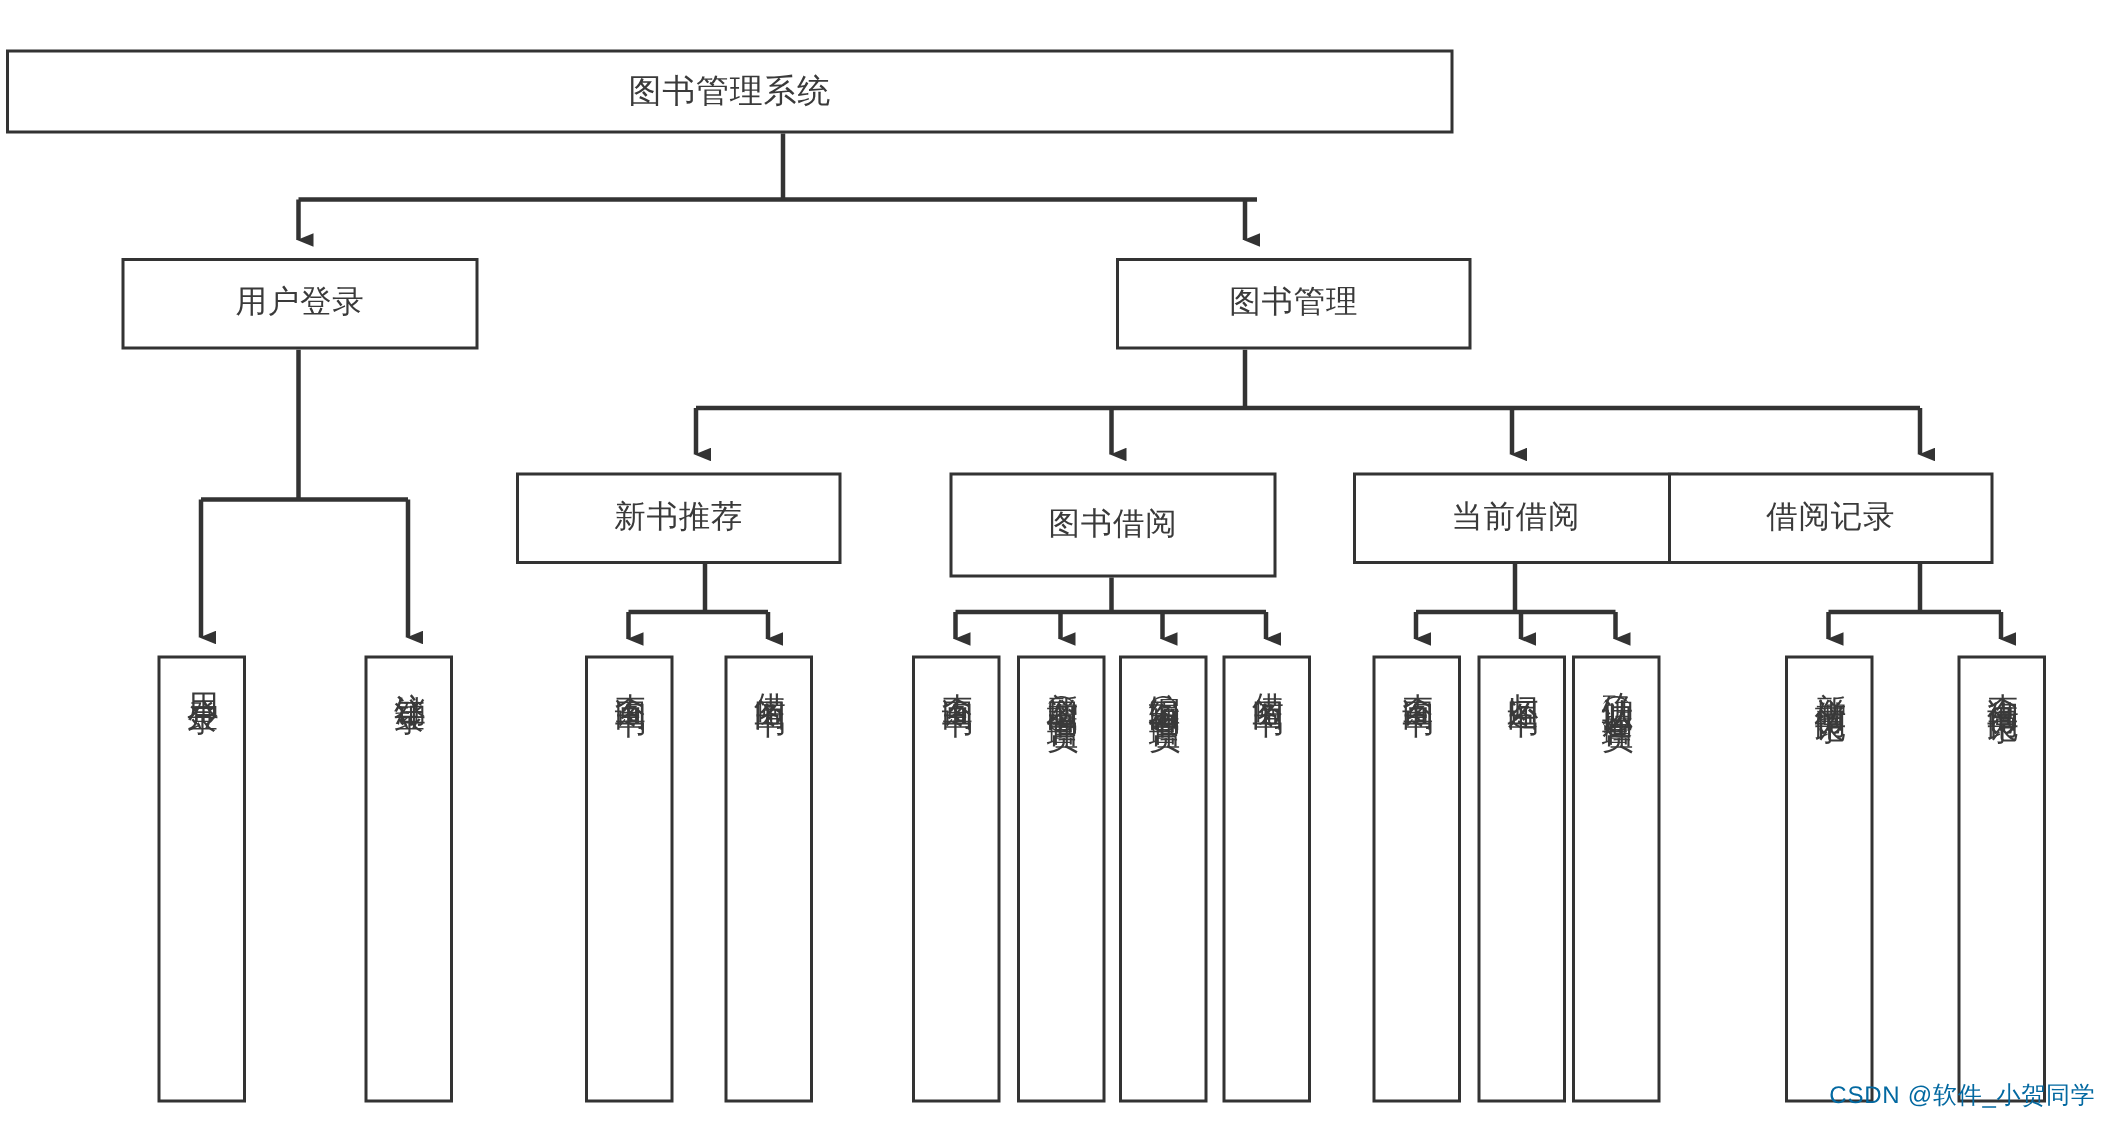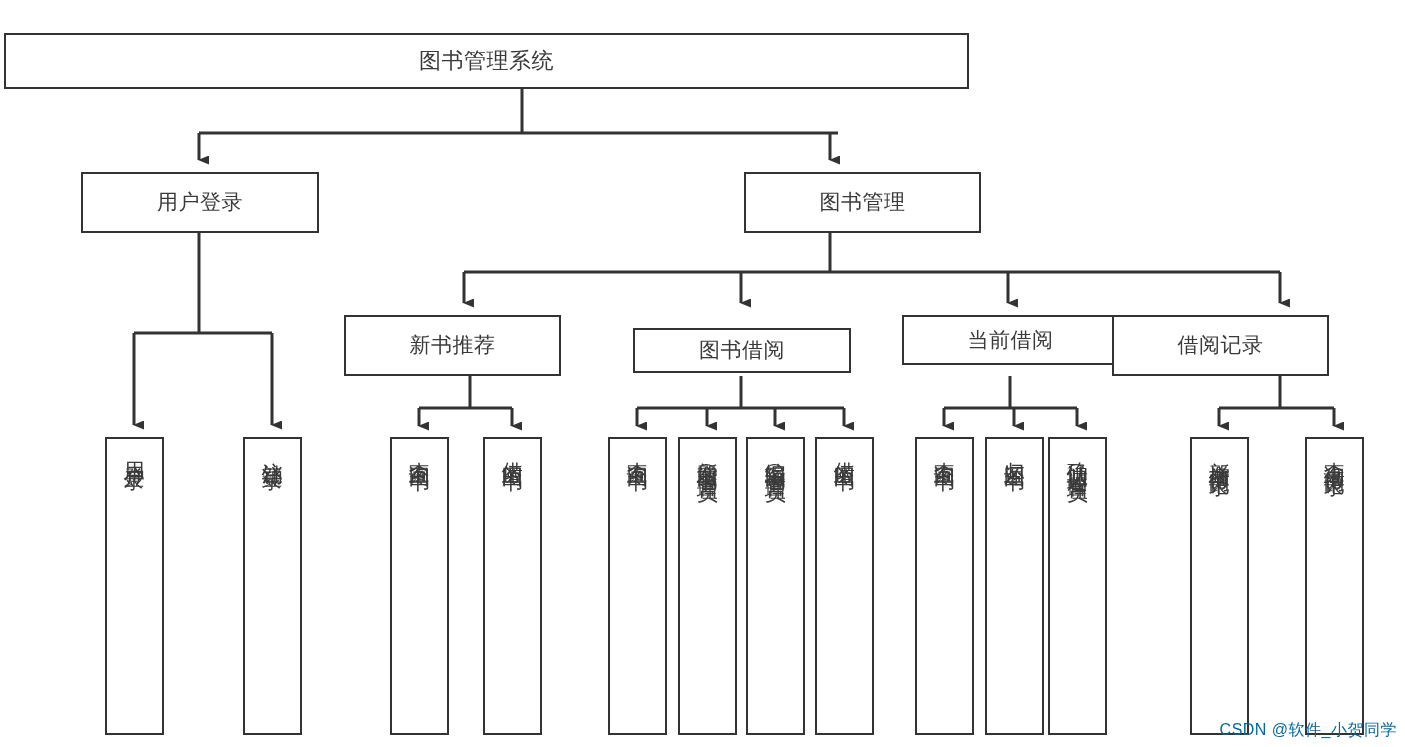--- a/index.html
+++ b/index.html
@@ -150,24 +150,24 @@
   <div class="node level1" style="left:81px; top:172px; width:238px; height:61px;">
     <span class="node-label">用户登录</span>
   </div>
   <div class="node level1" style="left:712px; top:172px; width:237px; height:61px;margin-left:32px;">
     <span class="node-label">图书管理</span>
   </div>
 
   <div class="node level2" style="left:344px; top:315px; width:217px; height:61px;">
     <span class="node-label">新书推荐</span>
   </div>
-  <div class="node level2" style="left:633px; top:328px; width:218px; height:45px;">
+  <div class="node level2" style="left:633px; top:315px; width:218px; height:70px;">
     <span class="node-label">图书借阅</span>
   </div>
-  <div class="node level2" style="left:902px; top:315px; width:217px; height:50px;">
+  <div class="node level2" style="left:902px; top:315px; width:217px; height:61px;">
     <span class="node-label">当前借阅</span>
   </div>
   <div class="node level2" style="left:1112px; top:315px; width:217px; height:61px;">
     <span class="node-label">借阅记录</span>
   </div>
 
   <div class="node leaf" style="left:105px; top:437px; width:59px; height:298px;">
     <span class="node-label">用户登录</span>
   </div>
   <div class="node leaf" style="left:243px; top:437px; width:59px; height:298px;">

